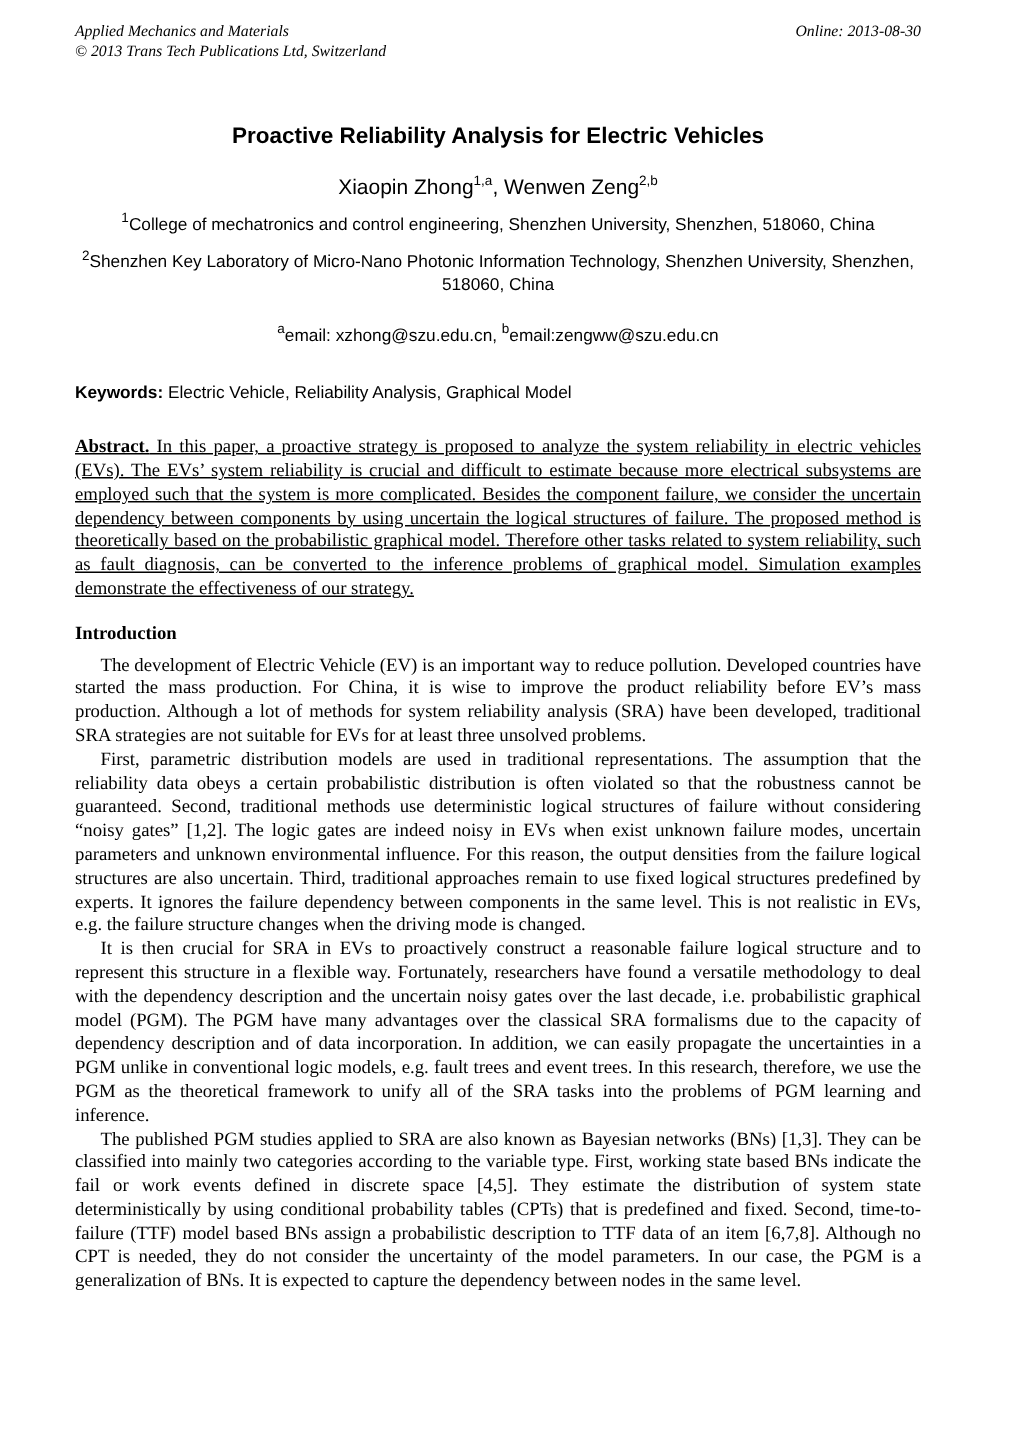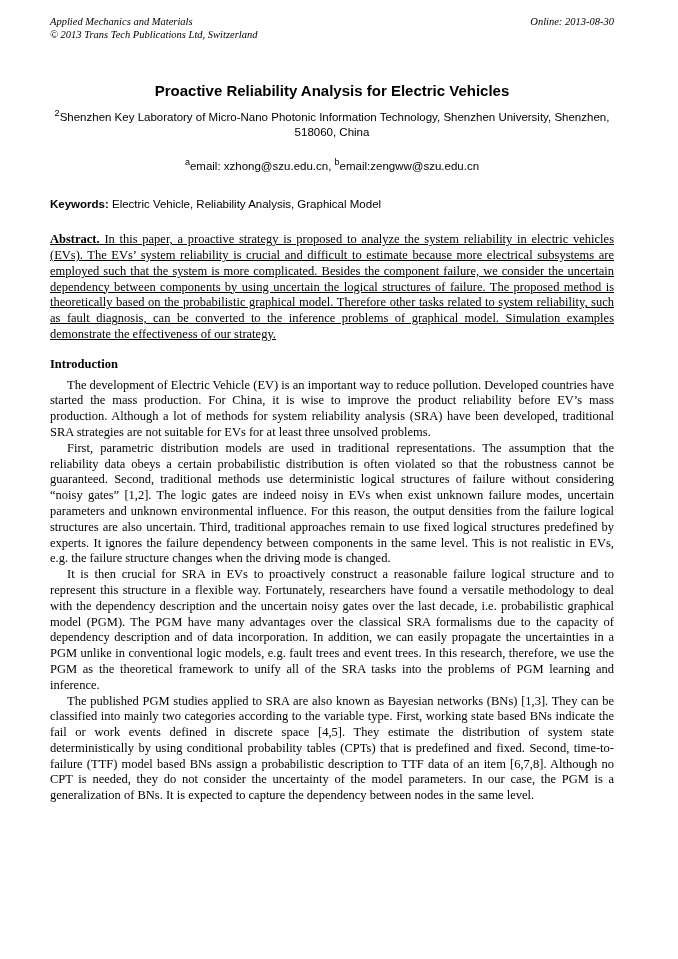--- a/index.html
+++ b/index.html
@@ -70,21 +70,23 @@
   <div class="header">
     <div class="header-left">
       <div>Applied Mechanics and Materials</div>
       <div>© 2013 Trans Tech Publications Ltd, Switzerland</div>
     </div>
     <div class="header-right">Online: 2013-08-30</div>
   </div>
 
   <h1 class="title">Proactive Reliability Analysis for Electric Vehicles</h1>
 
+  <div class="authors"><span>Xiaopin Zhong</span><sup>1,a</sup><span>, </span><span>Wenwen Zeng</span><sup>2,b</sup></div>
 
+  <div class="affil"><sup>1</sup><span>College of mechatronics and control engineering, Shenzhen University, Shenzhen, 518060, China</span></div>
 
   <div class="affil"><sup>2</sup><span>Shenzhen Key Laboratory of Micro-Nano Photonic Information Technology, Shenzhen University, Shenzhen, 518060, China</span></div>
 
   <div class="email"><sup>a</sup><span>email: xzhong@szu.edu.cn, </span><sup>b</sup><span>email:zengww@szu.edu.cn</span></div>
 
   <p class="keywords"><span class="run-in-label">Keywords:</span><span> Electric Vehicle, Reliability Analysis, Graphical Model</span></p>
 
   <p class="abstract"><span class="run-in-label">Abstract.</span><span> In this paper, a proactive strategy is proposed to analyze the system reliability in electric vehicles (EVs). The EVs’ system reliability is crucial and difficult to estimate because more electrical subsystems are employed such that the system is more complicated. Besides the component failure, we consider the uncertain dependency between components by using uncertain the logical structures of failure. The proposed method is theoretically based on the probabilistic graphical model. Therefore other tasks related to system reliability, such as fault diagnosis, can be converted to the inference problems of graphical model. Simulation examples demonstrate the effectiveness of our strategy.</span></p>
 
   <h2 class="section-heading">Introduction</h2>

